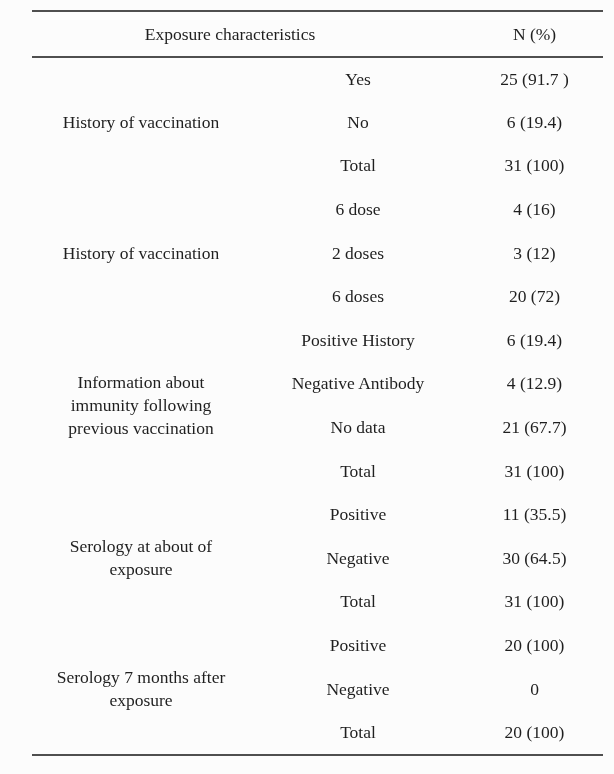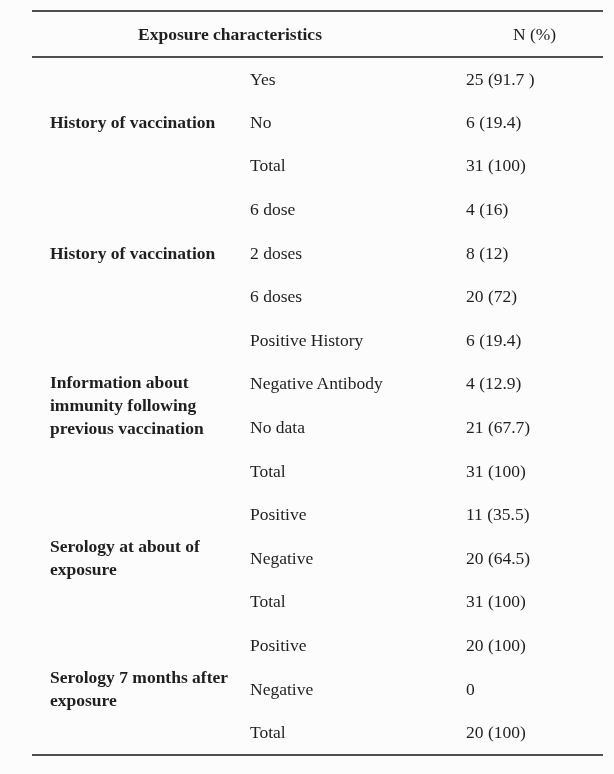--- a/index.html
+++ b/index.html
@@ -36,34 +36,32 @@
     font-weight: normal;
     font-size: 17.5px;
     height: 46px;
     text-align: center;
     vertical-align: middle;
     border-bottom: 2px solid var(--rule-color);
     padding: 0;
   }
   thead th.span-head {
     padding-right: 38px; 
-    font-weight: bold;
   }
   tbody td {
     height: 43.6px;
     font-size: 17.5px;
-    text-align: left;
+    text-align: center;
     vertical-align: middle;
     padding: 0;
   }
   td.group {
     white-space: pre-line;
     line-height: 23px;
     padding: 0 18px;
-    font-weight: bold;
   }
 </style>
 </head>
 <body>
 
 <table class="paper-table">
   <colgroup>
     <col class="c-group">
     <col class="c-cat">
     <col class="c-val">
@@ -88,21 +86,21 @@
         <td class="cat">Total</td>
         <td class="val">31 (100)</td>
       </tr>
       <tr>
         <td class="group" rowspan="3">History of vaccination</td>
         <td class="cat">6 dose</td>
         <td class="val">4 (16)</td>
       </tr>
       <tr>
         <td class="cat">2 doses</td>
-        <td class="val">8 (12)</td>
+        <td class="val">3 (12)</td>
       </tr>
       <tr>
         <td class="cat">6 doses</td>
         <td class="val">20 (72)</td>
       </tr>
       <tr>
         <td class="group" rowspan="4">Information about
 immunity following
 previous vaccination</td>
         <td class="cat">Positive History</td>
@@ -121,21 +119,21 @@
         <td class="val">31 (100)</td>
       </tr>
       <tr>
         <td class="group" rowspan="3">Serology at about of
 exposure</td>
         <td class="cat">Positive</td>
         <td class="val">11 (35.5)</td>
       </tr>
       <tr>
         <td class="cat">Negative</td>
-        <td class="val">20 (64.5)</td>
+        <td class="val">30 (64.5)</td>
       </tr>
       <tr>
         <td class="cat">Total</td>
         <td class="val">31 (100)</td>
       </tr>
       <tr>
         <td class="group" rowspan="3">Serology 7 months after
 exposure</td>
         <td class="cat">Positive</td>
         <td class="val">20 (100)</td>

